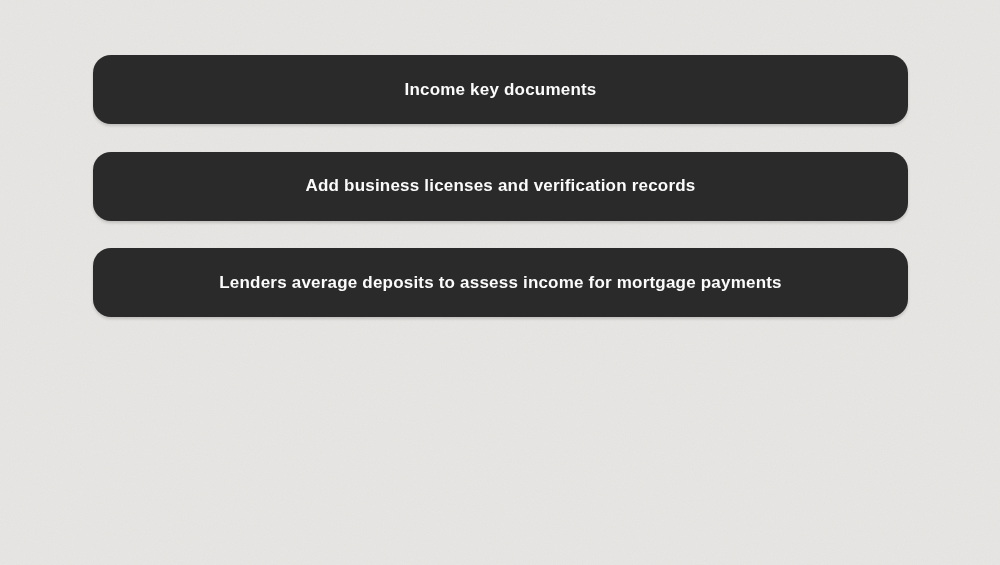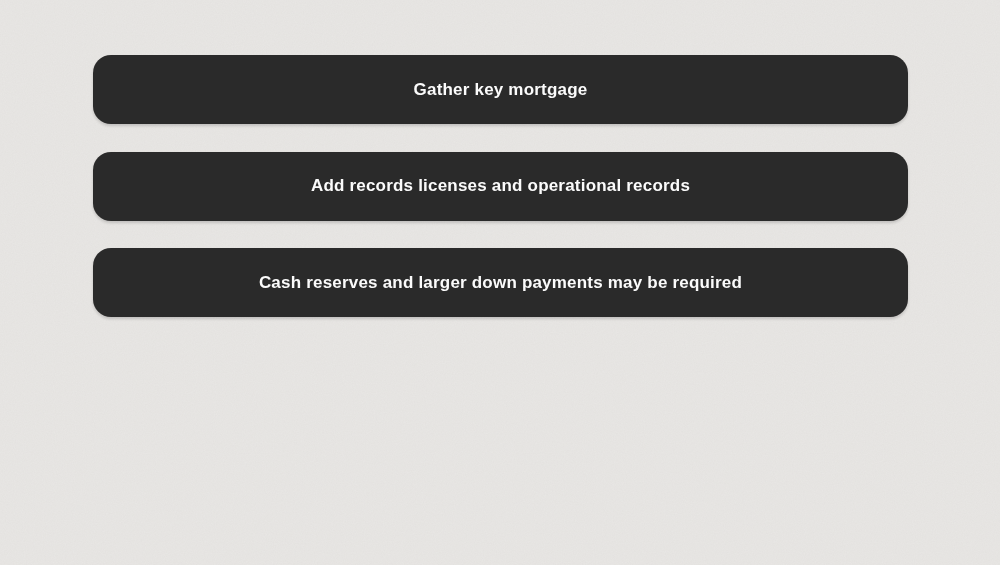--- a/index.html
+++ b/index.html
@@ -57,21 +57,21 @@
 <svg class="texture-layer" width="1000" height="565" xmlns="http://www.w3.org/2000/svg">
   <filter id="paperNoise">
     <feTurbulence type="fractalNoise" baseFrequency="0.9" numOctaves="2" stitchTiles="stitch" result="n"></feTurbulence>
     <feColorMatrix in="n" type="matrix" values="0 0 0 0 0.88  0 0 0 0 0.87  0 0 0 0 0.86  0 0 0 0.5 0.5"></feColorMatrix>
   </filter>
   <rect width="1000" height="565" filter="url(#paperNoise)"></rect>
 </svg>
 
 <div class="steps-container">
   <div class="step-bar">
-    <span class="step-label">Gather key mortgage</span>
+    <span class="step-label">Income key documents</span>
   </div>
   <div class="step-bar">
-    <span class="step-label">Add records licenses and operational records</span>
+    <span class="step-label">Add business licenses and verification records</span>
   </div>
   <div class="step-bar">
-    <span class="step-label">Cash reserves and larger down payments may be required</span>
+    <span class="step-label">Lenders average deposits to assess income for mortgage payments</span>
   </div>
 </div>
 
 </body></html>

